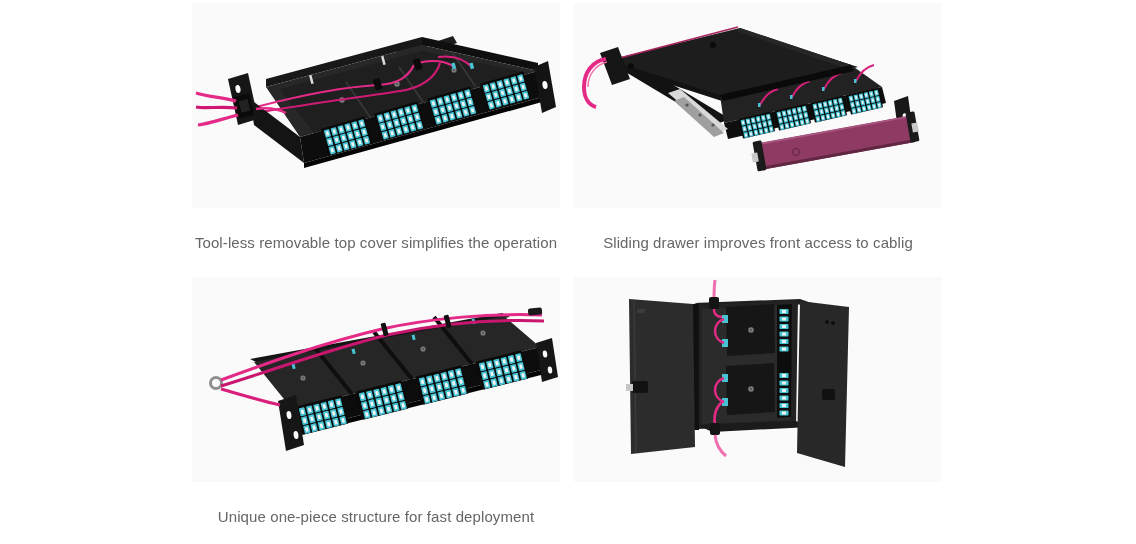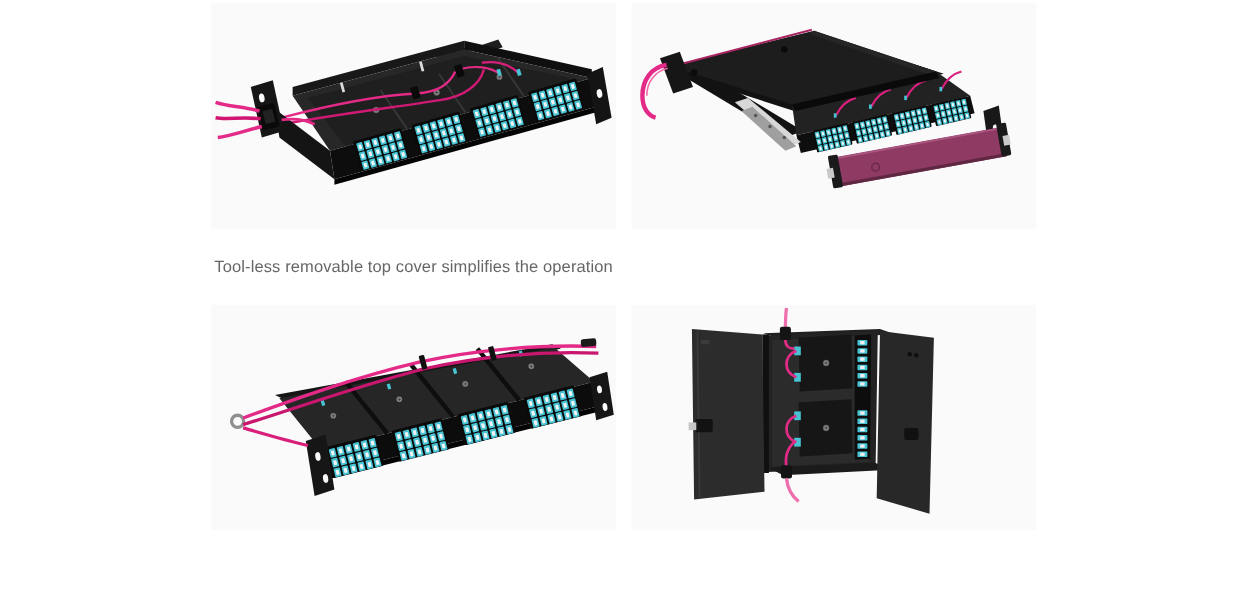--- a/index.html
+++ b/index.html
@@ -177,20 +177,21 @@
           <path d="M186,141 L339,113" stroke="#aa5680" stroke-width="1.6"></path>
           <polygon points="187,164 341,136 341,139 187,167" fill="#5f2742"></polygon>
           <rect x="181" y="138" width="9" height="30" rx="1.5" fill="#1a1a1a" transform="rotate(-10 185 153)"></rect>
           <rect x="334" y="109" width="9" height="30" rx="1.5" fill="#1a1a1a" transform="rotate(-10 338 124)"></rect>
           <rect x="178" y="150" width="6" height="9" fill="#c9c9c9" transform="rotate(-10 181 154)"></rect>
           <rect x="338" y="120" width="6" height="9" fill="#c9c9c9" transform="rotate(-10 341 124)"></rect>
           <circle cx="222" cy="149" r="3.5" fill="none" stroke="#6b2a4a" stroke-width="1.4"></circle>
         </g>
       </svg>
     </div>
+    <figcaption class="caption">Sliding drawer improves front access to cablig</figcaption>
   </figure>
 
   <figure class="tile">
     <div class="photo">
       <svg viewBox="0 0 368 205">
         <g>
           <polygon points="58,82 310,36 318,40 66,86" fill="#151515"></polygon>
           <polygon points="62,85 312,39 348,70 100,132" fill="#262626"></polygon>
           <path d="M160,117 L122,70" stroke="#0e0e0e" stroke-width="4"></path>
           <path d="M220,102 L182,55" stroke="#0e0e0e" stroke-width="4"></path>
@@ -224,20 +225,21 @@
           <circle cx="24" cy="106" r="5.5" stroke="#8f8f8f" stroke-width="3"></circle>
           <path d="M29,103 C70,88 130,66 190,52 C240,41 300,36 350,38" stroke="#e42a87" stroke-width="3"></path>
           <path d="M29,109 C75,95 135,73 195,58 C245,47 302,42 352,44" stroke="#c9166f" stroke-width="3"></path>
           <path d="M29,112 C50,118 70,124 88,128" stroke="#d81f7c" stroke-width="3"></path>
           <rect x="190" y="46" width="5" height="13" rx="1" fill="#101010" transform="rotate(-15 192 52)"></rect>
           <rect x="253" y="38" width="5" height="13" rx="1" fill="#101010" transform="rotate(-15 255 44)"></rect>
           <rect x="336" y="31" width="14" height="7" rx="2" fill="#1a1a1a" transform="rotate(-5 343 34)"></rect>
         </g>
       </svg>
     </div>
+    <figcaption class="caption">Unique one-piece structure for fast deployment</figcaption>
   </figure>
 
   <figure class="tile">
     <div class="photo">
       <svg viewBox="0 0 368 205">
         <g>
           <polygon points="120,26 226,22 240,27 134,31" fill="#202020"></polygon>
           <polygon points="124,28 224,24 222,148 124,152" fill="#232323"></polygon>
           <polygon points="128,32 218,28 216,143 128,147" fill="#2b2b2b"></polygon>
           <rect x="119" y="27" width="6" height="126" fill="#101010"></rect>

